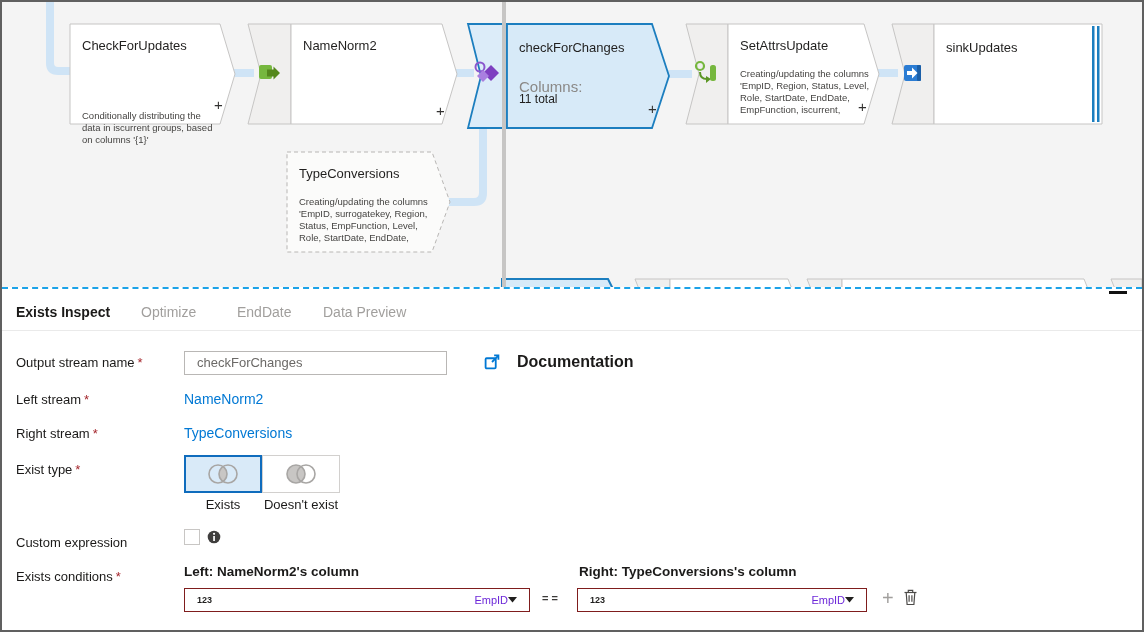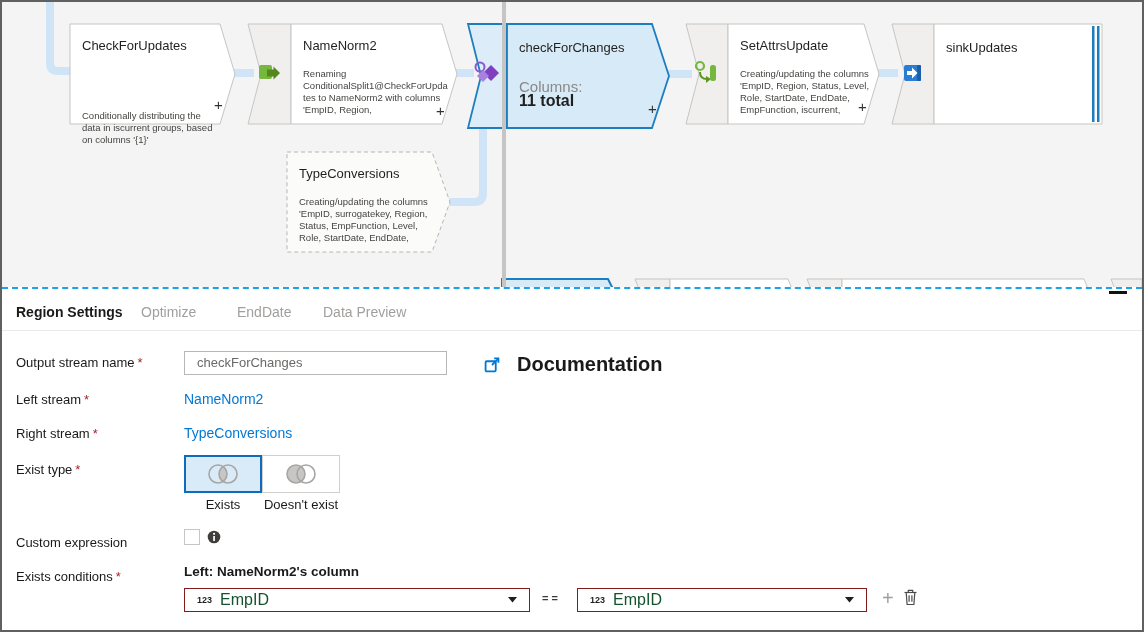--- a/index.html
+++ b/index.html
@@ -8,55 +8,55 @@
          border:2px solid #606060; }
 
   
   .canvas { position:absolute; left:0; top:0; width:1140px; height:285px; background:#f4f4f4; overflow:hidden;padding-left:40px; }
   .canvas-svg { position:absolute; left:0; top:0; z-index:1; }
   .nt { position:absolute; z-index:2; font-size:13px; color:#201f1e; white-space:nowrap; }
   .nd { position:absolute; z-index:2; font-size:9.5px; line-height:12px; color:#454442;
         overflow:hidden; overflow-wrap:break-word; }
   .plus { position:absolute; z-index:2; font-size:15px; color:#323130; }
   .cols-label { position:absolute; z-index:2; font-size:15px; color:#8a8886; }
-  .cols-value { position:absolute; z-index:2; font-size:16px; font-weight:700; color:#201f1e; }
+  .cols-value { position:absolute; z-index:2; font-size:12px; font-weight:400; color:#201f1e; }
   .vline { position:absolute; left:500px; top:0; width:4px; height:287px; background:#c6c5c4; z-index:6; }
 
   
   .splitter { position:absolute; left:0; top:285px; width:1140px; border-top:2px dashed #1ba2e8; z-index:7; }
   .collapse-handle { position:absolute; left:1107px; top:289px; width:18px; height:3px; background:#111; z-index:8; cursor:pointer; }
 
   
   .panel { position:absolute; left:0; top:287px; width:1140px; height:341px; background:#fff; }
   .tabs { position:absolute; top:10px; left:0; width:100%; height:32px; border-bottom:1px solid #eaeaea; }
   .tab { position:absolute; top:5px; font-size:14px; color:#a19f9d; cursor:pointer; white-space:nowrap; }
   .tab.active { color:#1b1a19; font-weight:700; }
 
   .flabel { position:absolute; font-size:13px; color:#1b1a19; white-space:nowrap; }
   .req { color:#a4262c; margin-left:3px; }
 
   .textbox { position:absolute; left:182px; width:263px; height:24px; border:1px solid #b9b7b5; background:#fff;
              font-size:13px; color:#6b6967; padding:0 12px; line-height:22px; white-space:nowrap; }
   .doc-link { position:absolute; left:482px; display:flex; align-items:center; gap:9px; cursor:pointer; }
-  .doc-link span { font-size:20px; font-weight:700; color:#1b1a19;padding-left:8px; }
+  .doc-link span { font-size:16px; font-weight:700; color:#1b1a19;padding-left:8px; }
   .stream-link { position:absolute; left:182px; font-size:14px; color:#0078d4; cursor:pointer; }
 
   .venn-btn { position:absolute; width:78px; height:38px; background:#fff; border:1px solid #d2d0ce;
               display:flex; align-items:center; justify-content:center; cursor:pointer; }
   .venn-btn.selected { border:2px solid #0f6cbd; background:#d9eaf8; }
   .venn-label { position:absolute; font-size:13px; color:#1b1a19; text-align:center; }
 
   .checkbox { position:absolute; left:182px; width:16px; height:16px; border:1px solid #c8c6c4; background:#fff; cursor:pointer; }
   .info { position:absolute; left:205px; }
 
   .cond-header { position:absolute; font-size:13.5px; font-weight:700; color:#1b1a19; white-space:nowrap; }
   .dropdown { position:absolute; height:24px; border:1px solid #7f1d1d; background:#fff;
               display:flex; align-items:center; padding:0 12px; cursor:pointer; }
   .dd-type { font-size:9px; font-weight:700; color:#201f1e; margin-right:8px; }
-  .dd-value { font-size:16px; color:#14532d; flex:1; }
+  .dd-value { font-size:11px; color:#6d28d9; flex:1;text-align:right; }
   .operator { position:absolute; font-size:11px; font-weight:700; color:#3b3a39; letter-spacing:3px; }
   .add-icon { position:absolute; font-size:20px; color:#a19f9d; line-height:18px; cursor:pointer; }
   .trash { position:absolute; cursor:pointer; }
 </style>
 </head>
 <body>
 
 <div class="canvas">
   <svg class="canvas-svg" width="1140" height="287" viewBox="0 0 1140 287">
 
@@ -113,21 +113,20 @@
     <polygon points="805,277 840,277 840,287 809,287" fill="#f0efee" stroke="#c6c5c4"></polygon>
     <polygon points="840,277 1082,277 1086,287 840,287" fill="#ffffff" stroke="#c6c5c4"></polygon>
     <polygon points="1109,277 1140,277 1140,287 1113,287" fill="#f0efee" stroke="#c6c5c4"></polygon>
   </svg>
 
   <div class="nt" style="left:80px;top:36px;">CheckForUpdates</div>
   <div class="nd" style="left:80px;top:72px;width:136px;height:40px;margin-top:36px;">Conditionally distributing the data in iscurrent groups, based on columns '{1}'</div>
   <div class="plus" style="left:212px;top:94px;">+</div>
 
   <div class="nt" style="left:301px;top:36px;">NameNorm2</div>
-  <div class="nd" style="left:301px;top:66px;width:145px;height:54px;">Renaming ConditionalSplit1@CheckForUpdates to NameNorm2 with columns 'EmpID, Region,</div>
   <div class="plus" style="left:434px;top:100px;">+</div>
 
   <div class="nt" style="left:517px;top:38px;">checkForChanges</div>
   <div class="cols-label" style="left:517px;top:76px;">Columns:</div>
   <div class="cols-value" style="left:517px;top:90px;">11 total</div>
   <div class="plus" style="left:646px;top:98px;">+</div>
 
   <div class="nt" style="left:738px;top:36px;">SetAttrsUpdate</div>
   <div class="nd" style="left:738px;top:66px;width:138px;height:54px;">Creating/updating the columns 'EmpID, Region, Status, Level, Role, StartDate, EndDate, EmpFunction, iscurrent,</div>
   <div class="plus" style="left:856px;top:96px;">+</div>
@@ -138,21 +137,21 @@
   <div class="nd" style="left:297px;top:194px;width:143px;height:52px;">Creating/updating the columns 'EmpID, surrogatekey, Region, Status, EmpFunction, Level, Role, StartDate, EndDate,</div>
 
   <div class="vline"></div>
 </div>
 
 <div class="splitter"></div>
 <div class="collapse-handle"></div>
 
 <div class="panel">
   <div class="tabs">
-    <div class="tab active" style="left:14px;">Region Settings</div>
+    <div class="tab active" style="left:14px;">Exists Inspect</div>
     <div class="tab" style="left:139px;">Optimize</div>
     <div class="tab" style="left:235px;">EndDate</div>
     <div class="tab" style="left:321px;">Data Preview</div>
   </div>
 
   <div class="flabel" style="left:14px;top:66px;">
     <span>Output stream name</span><span class="req">*</span>
   </div>
   <div class="textbox" style="top:62px;">checkForChanges</div>
   <div class="doc-link" style="top:64px;">
@@ -201,20 +200,21 @@
       <circle cx="7" cy="7" r="6.3" fill="#3f3e3d"></circle>
       <rect x="6.2" y="6" width="1.7" height="5" fill="#fff"></rect>
       <circle cx="7.05" cy="3.8" r="1.1" fill="#fff"></circle>
     </svg>
   </div>
 
   <div class="flabel" style="left:14px;top:280px;">
     <span>Exists conditions</span><span class="req">*</span>
   </div>
   <div class="cond-header" style="left:182px;top:275px;">Left: NameNorm2's column</div>
+  <div class="cond-header" style="left:577px;top:275px;">Right: TypeConversions's column</div>
 
   <div class="dropdown" style="left:182px;top:299px;width:346px;">
     <span class="dd-type">123</span>
     <span class="dd-value">EmpID</span>
     <svg width="9" height="6" viewBox="0 0 9 6">
         <polygon points="0,0 9,0 4.5,5.5" fill="#201f1e"></polygon>
       </svg>
   </div>
 
   <div class="operator" style="left:540px;top:303px;">==</div>

